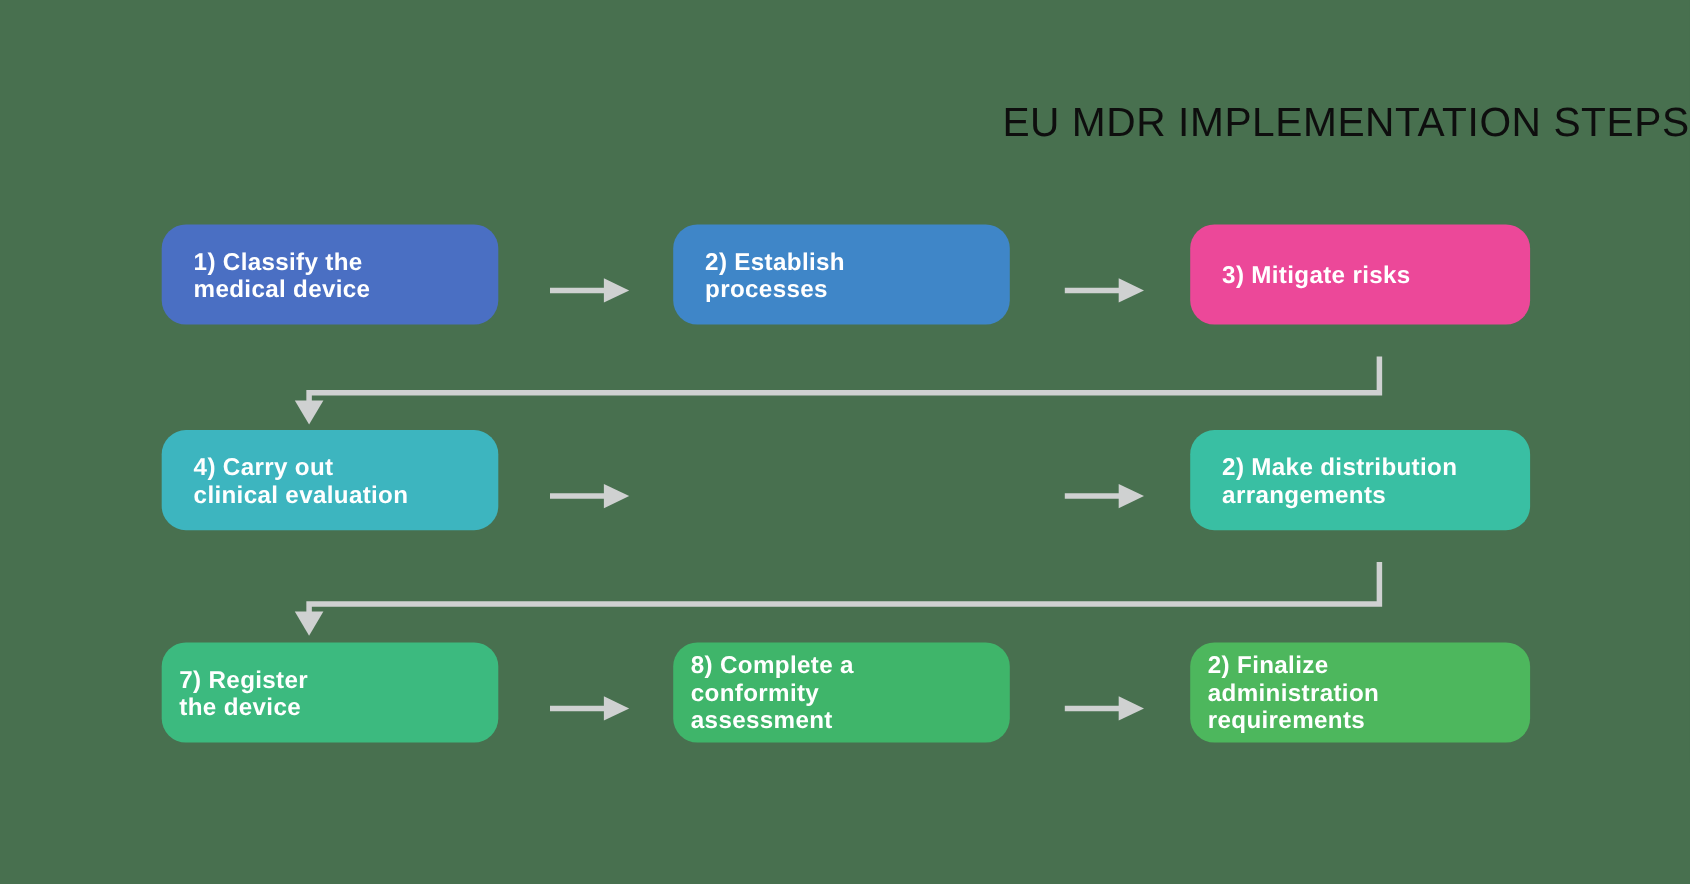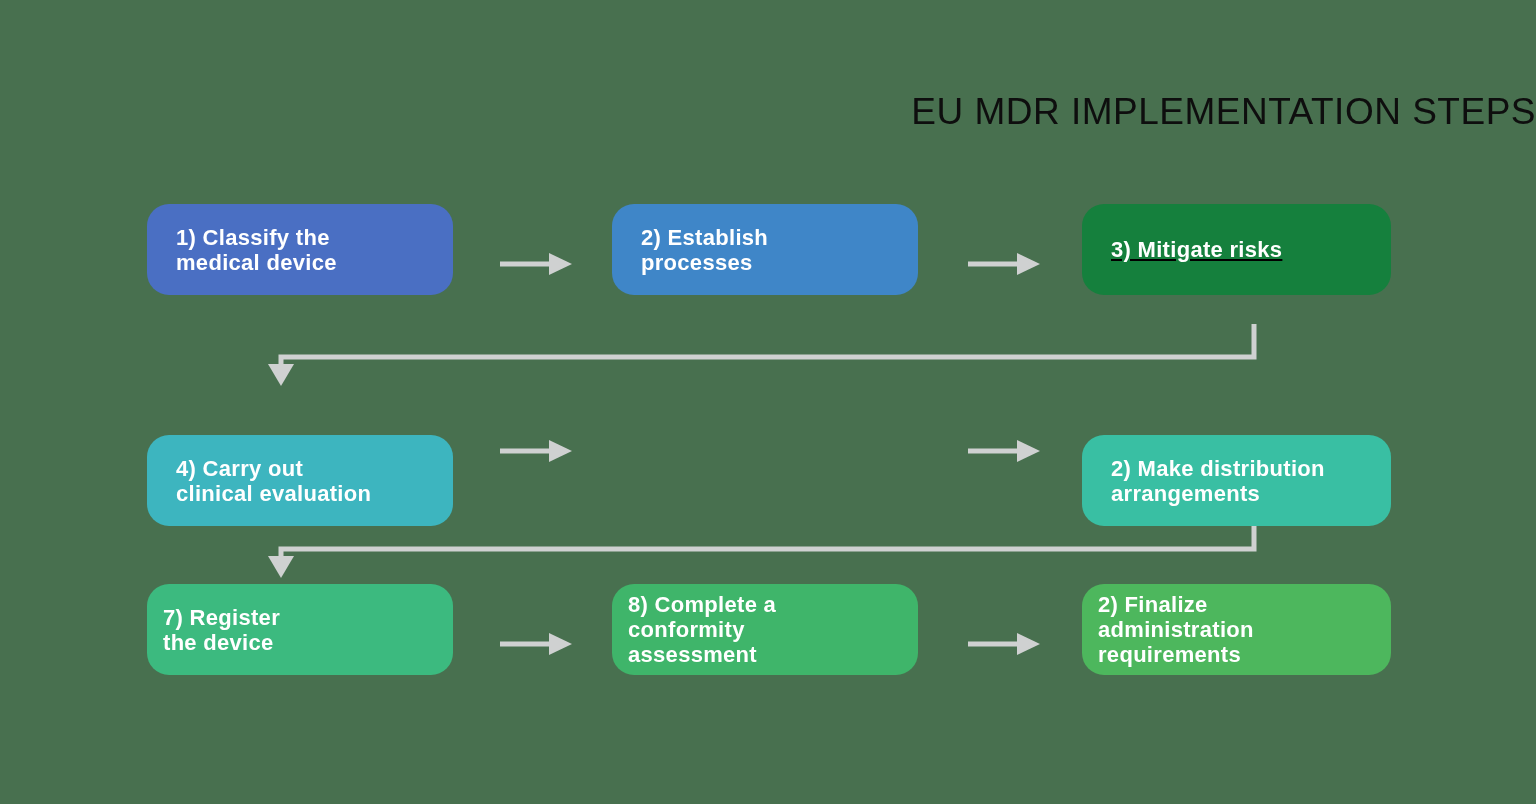--- a/index.html
+++ b/index.html
@@ -37,21 +37,21 @@
     border-radius: 22px;
     display: flex;
     align-items: center;
     box-sizing: border-box;
     padding: 0 18px 0 29px;
   }
   .c1 { left: 147px;  width: 306px; }
   .c2 { left: 612px;  width: 306px; }
   .c3 { left: 1082px; width: 309px; }
   .r1 { top: 204px; }
-  .r2 { top: 391px; margin-top: 44px; }
+  .r2 { top: 391px; }
   .r3 { top: 584px; padding-left: 16px; }
   .box-label {
     color: var(--step-text, #FFFFFF);
     font-size: 22px;
     line-height: 25px;
     font-weight: 700;
     letter-spacing: 0.3px;
     white-space: pre-line;
   }
   svg.connectors {
@@ -119,21 +119,21 @@
   </svg>
 
   <div class="box r1 c1" style="background-color: rgb(74, 111, 195);">
     <div class="box-label">1) Classify the
 medical device</div>
   </div>
   <div class="box r1 c2" style="background-color: rgb(63, 134, 200);">
     <div class="box-label">2) Establish
 processes</div>
   </div>
-  <div class="box r1 c3" style="background-color: #15803d; text-decoration: underline;">
+  <div class="box r1 c3" style="background-color: #ec4899;">
     <div class="box-label">3) Mitigate risks</div>
   </div>
 
   <div class="box r2 c1" style="background-color: rgb(61, 181, 191);">
     <div class="box-label">4) Carry out
 clinical evaluation</div>
   </div>
   <div class="box r2 c3" style="background-color: rgb(57, 191, 163);">
     <div class="box-label">2) Make distribution
 arrangements</div>

